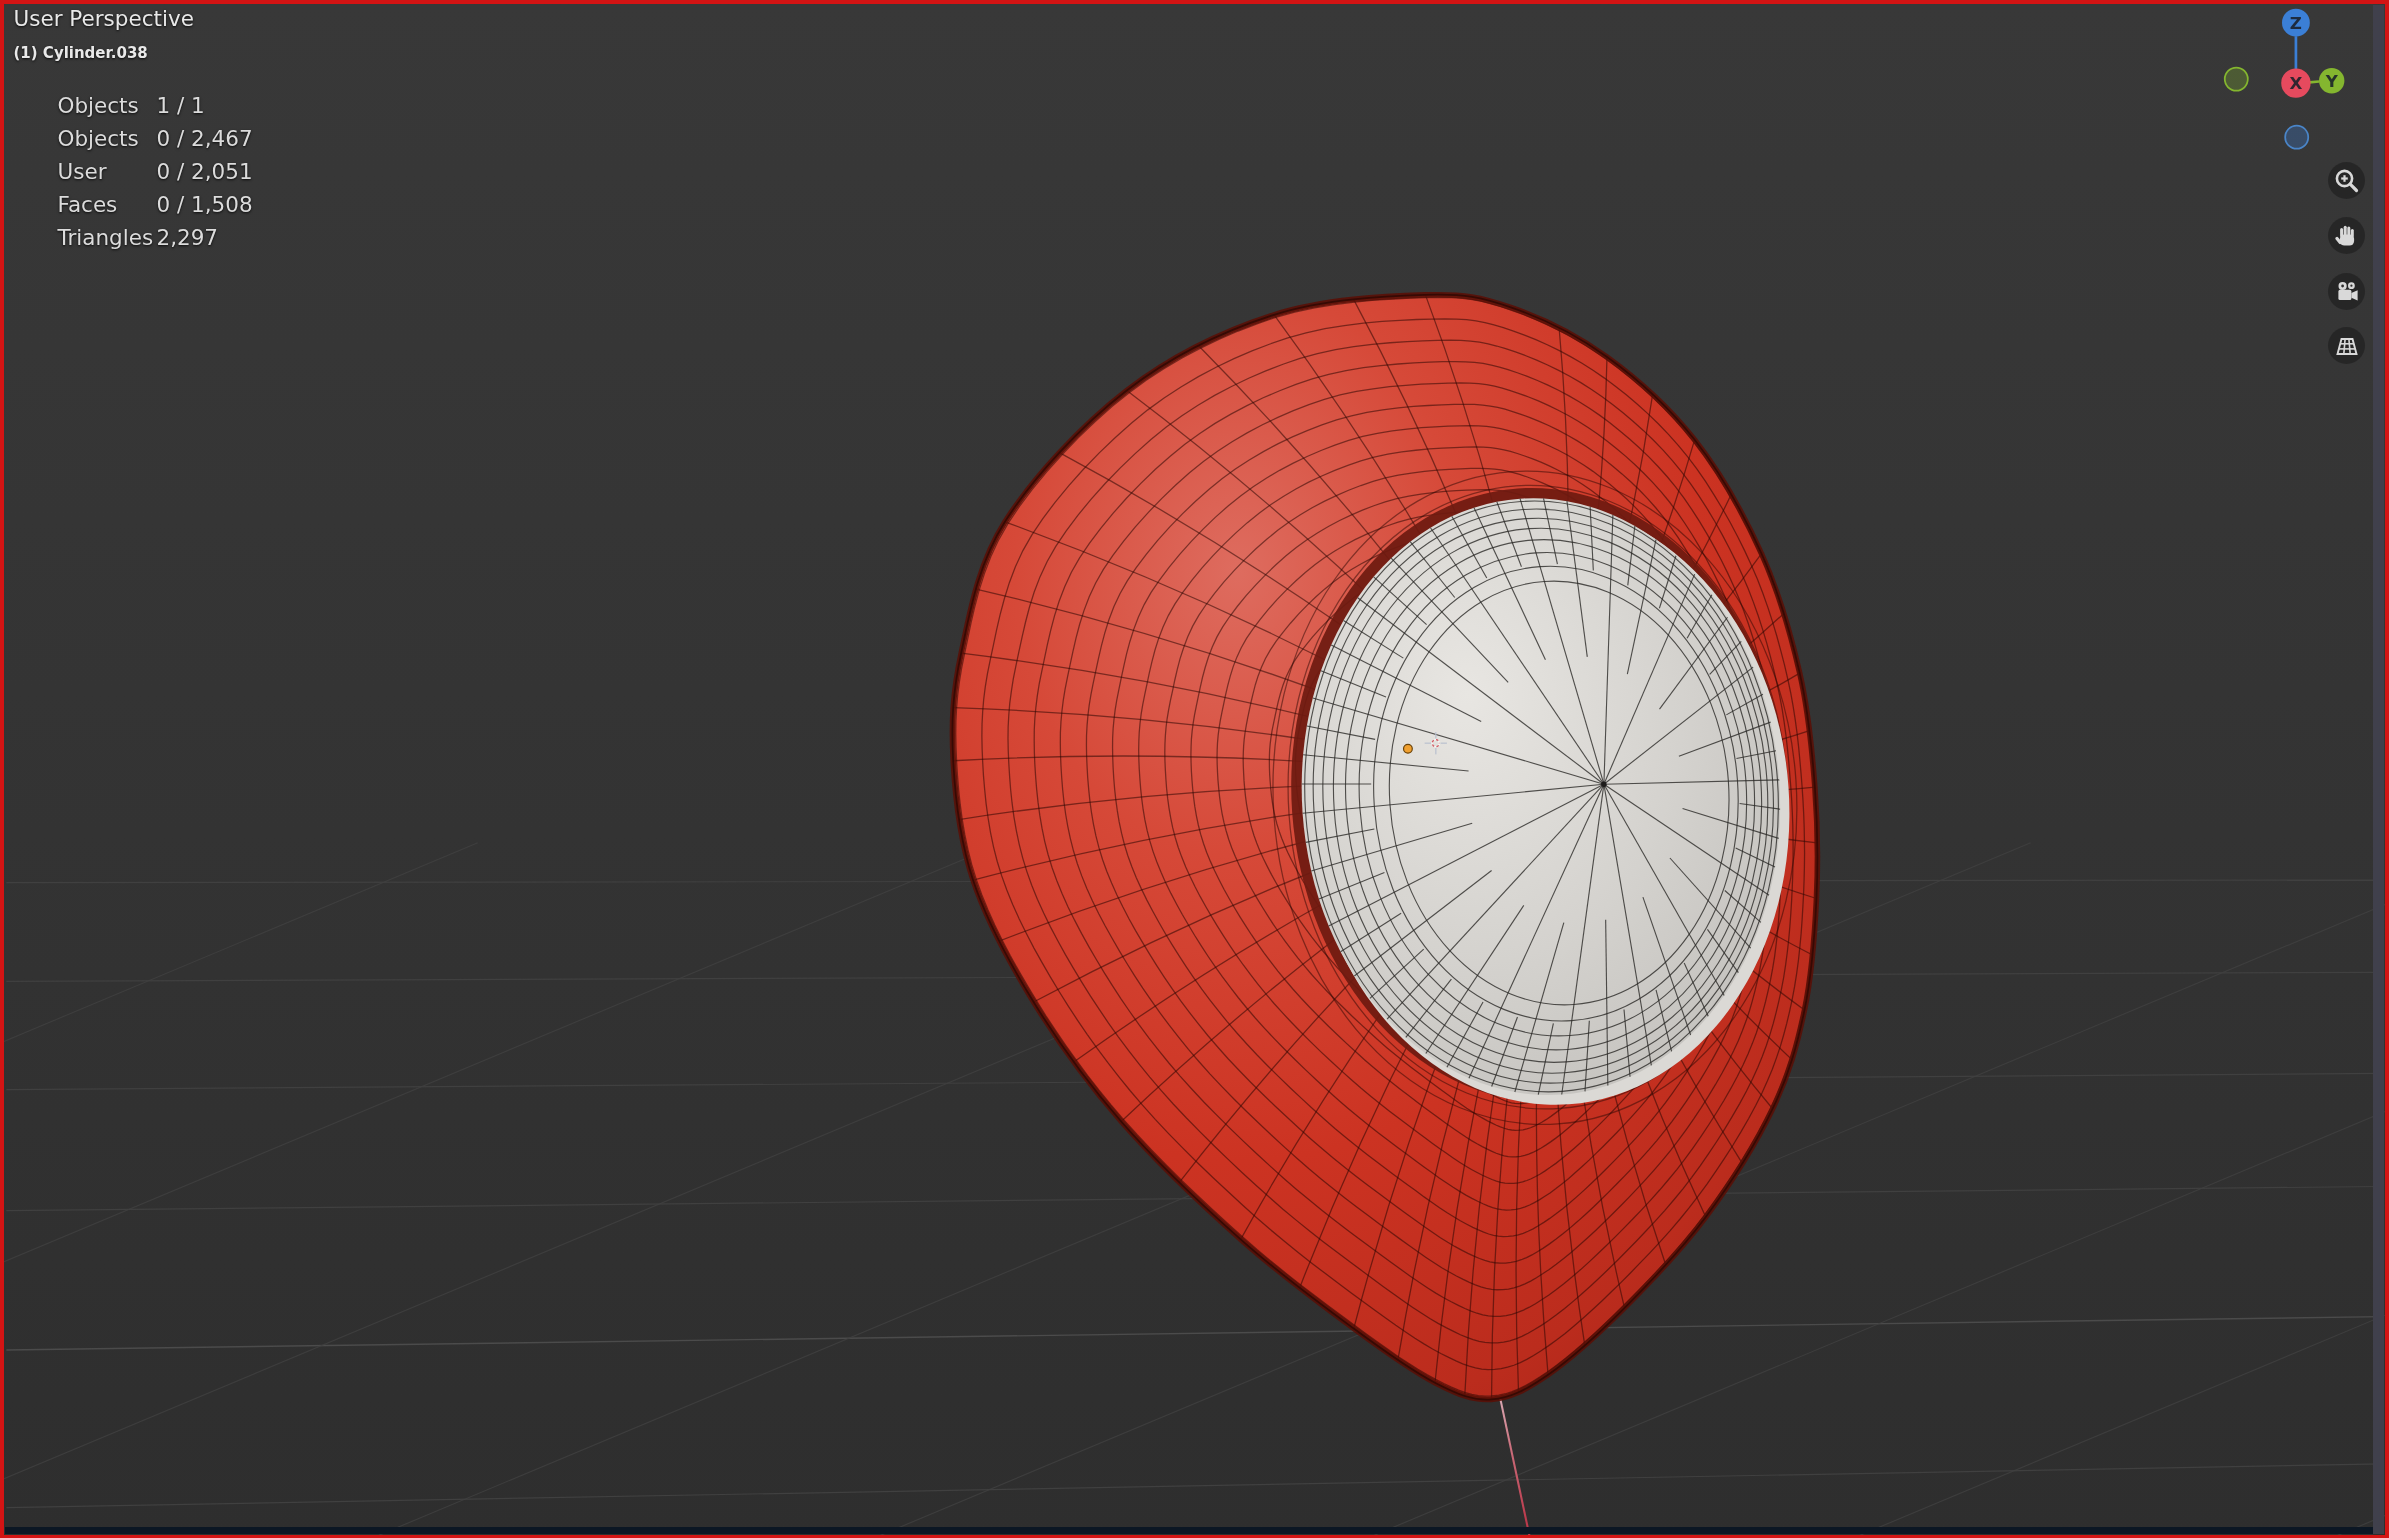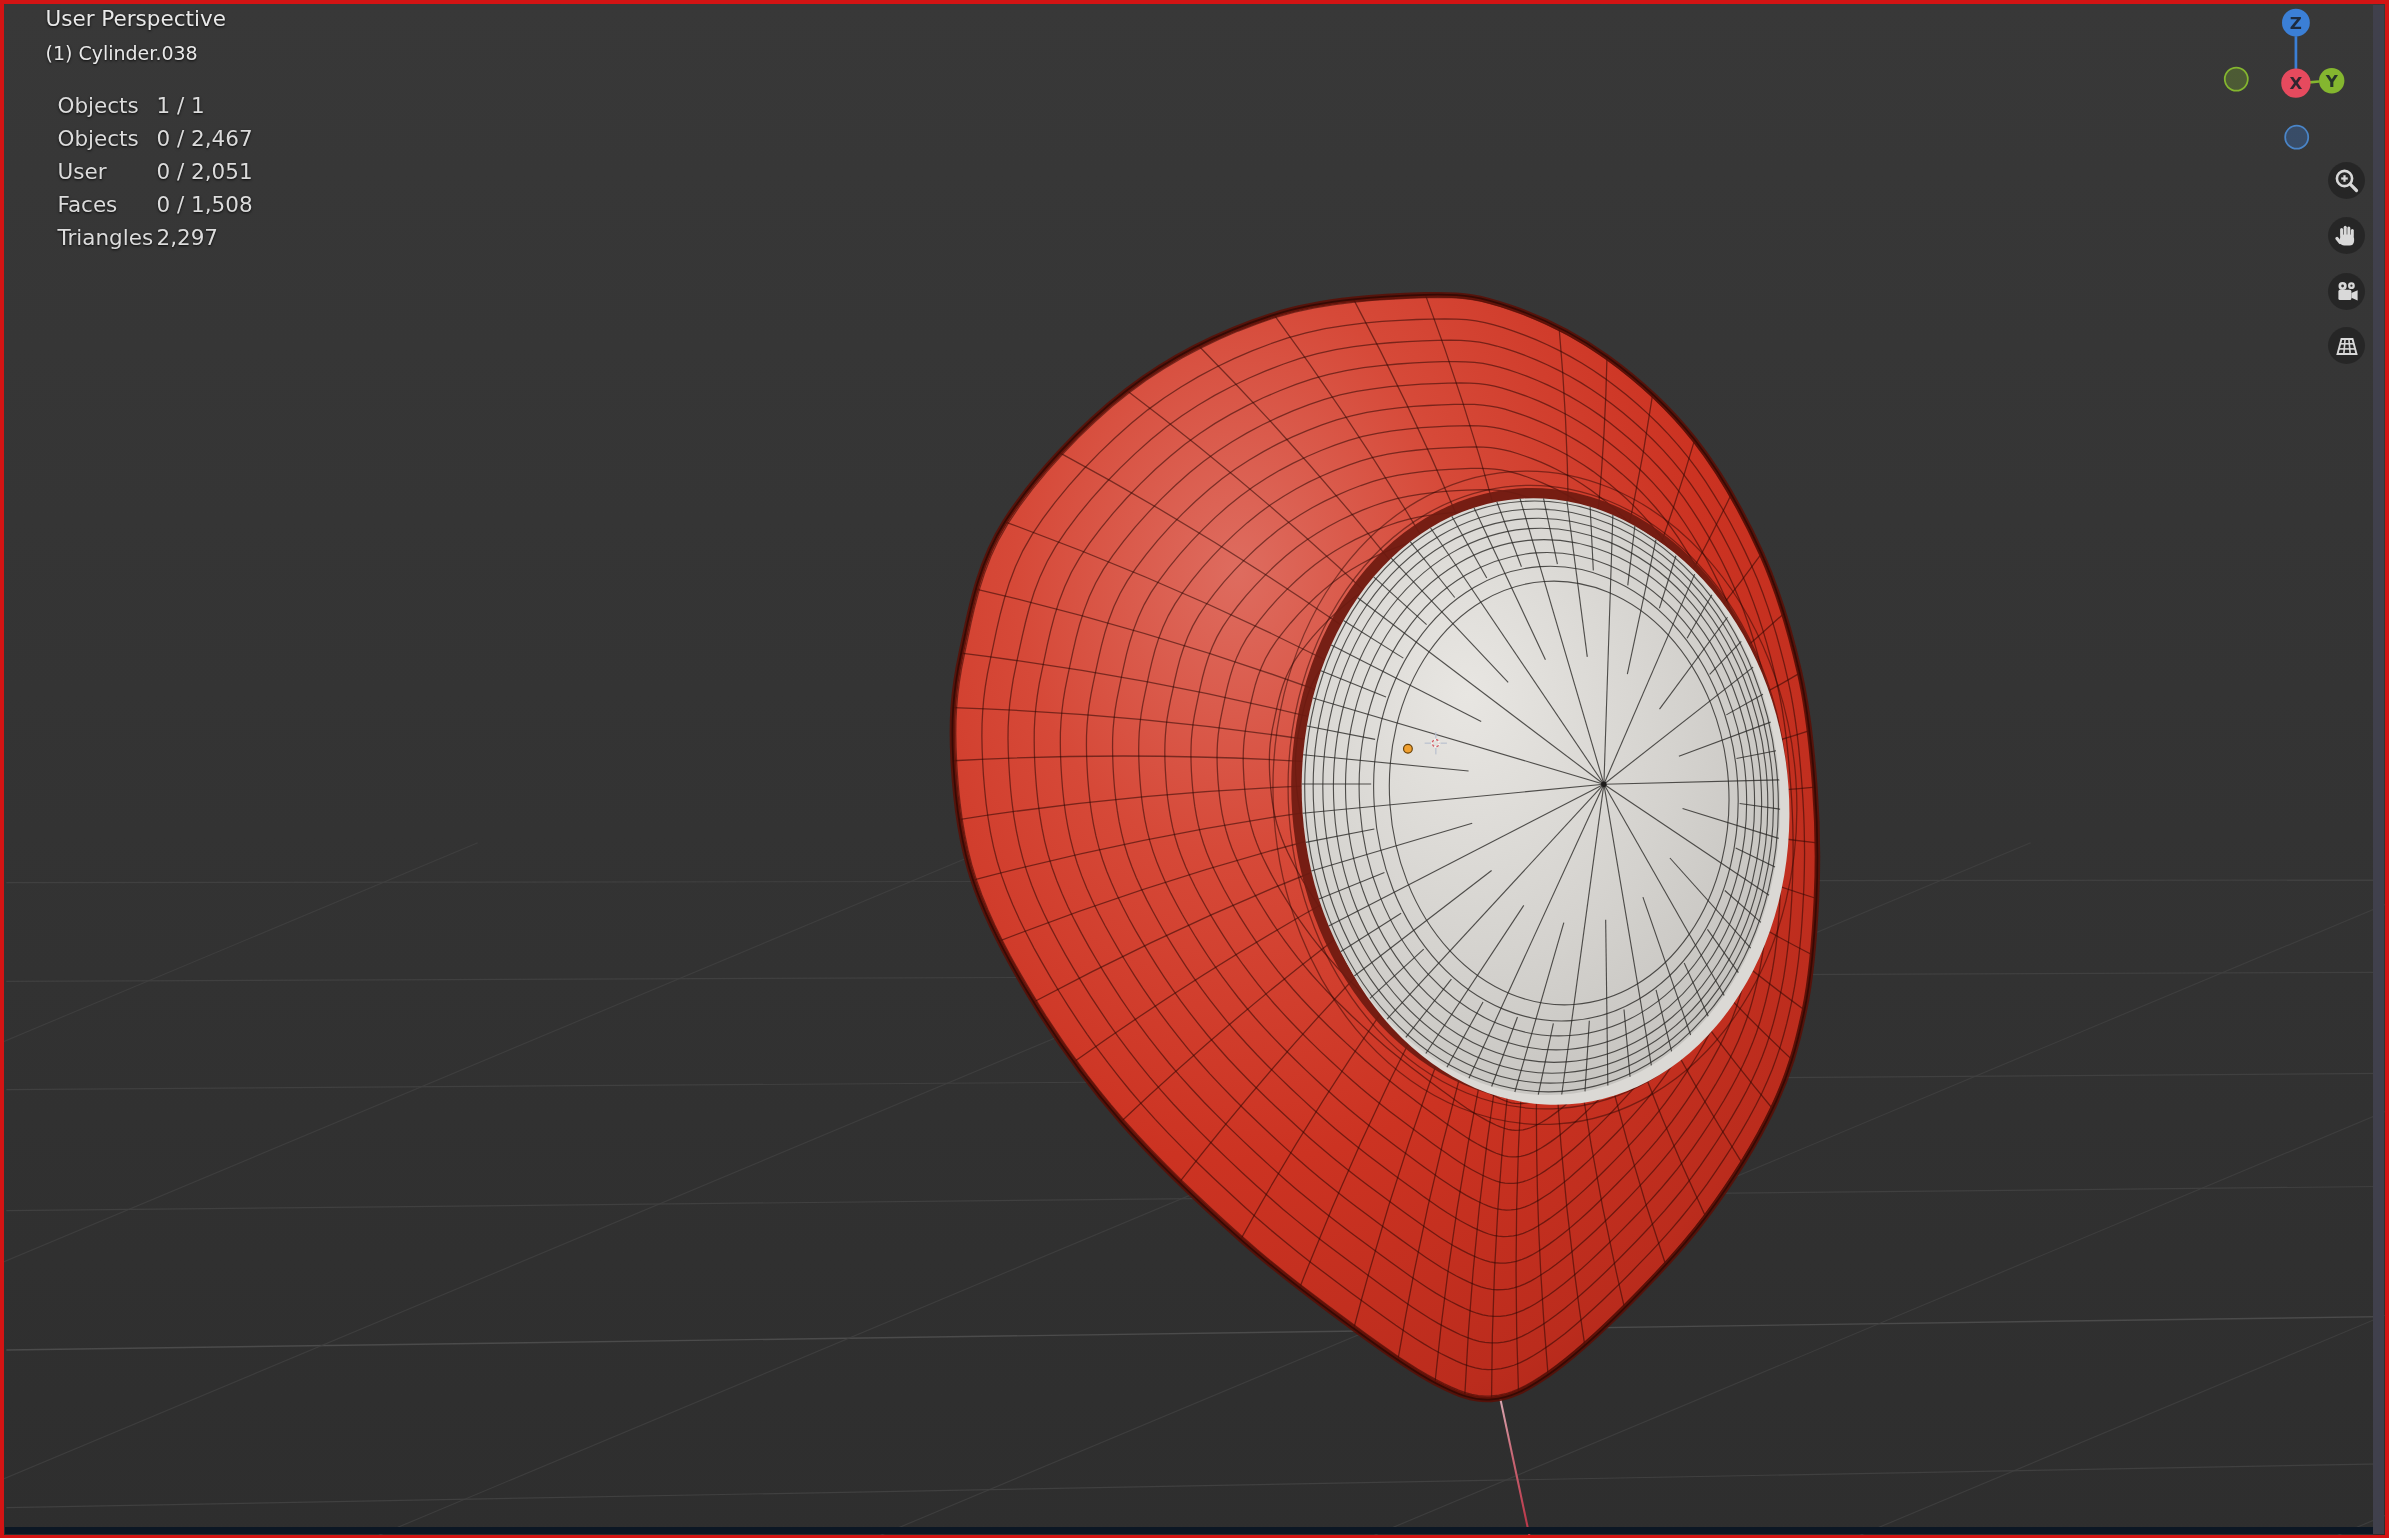--- a/index.html
+++ b/index.html
@@ -3,23 +3,23 @@
 <meta charset="utf-8">
 <style>
   html,body{margin:0;padding:0;width:2389px;height:1539px;overflow:hidden;
     font-family:"DejaVu Sans",sans-serif;}
   #root{position:absolute;inset:0;width:2389px;height:1539px;
     background:linear-gradient(180deg,#383838 0%,#343434 45%,#2e2e2e 100%);}
   #scene{position:absolute;left:0;top:0;width:2389px;height:1539px;display:block;}
 
   
   .hud{position:absolute;left:13.5px;top:3.2px;color:#e9e9e9;
-    text-shadow:0 0.8px 2.4px rgba(0,0,0,.85);pointer-events:none;margin-left:32px;}
+    text-shadow:0 0.8px 2.4px rgba(0,0,0,.85);pointer-events:none;}
   .hud .line1{font-size:21.5px;line-height:32px;}
-  .hud .line2{font-size:19px;line-height:32px;margin-top:1.6px;}
+  .hud .line2{font-size:15px;line-height:32px;margin-top:1.6px;font-weight:bold;}
   .stats{position:absolute;left:13.5px;top:89px;color:#dcdcdc;
     text-shadow:0 0.8px 2.4px rgba(0,0,0,.85);pointer-events:none;}
   .stat-row{height:33px;font-size:21.5px;line-height:33px;white-space:nowrap;}
   .stat-label{display:inline-block;width:99px;margin-left:44px;}
   .stat-value{display:inline-block;}
 
   
   #gizmo{position:absolute;left:2206px;top:1.6px;width:183px;height:159px;}
   #gizmo text{font-size:21px;font-weight:bold;fill:rgba(25,32,42,.88);
     text-anchor:middle;font-family:"DejaVu Sans",sans-serif;}

